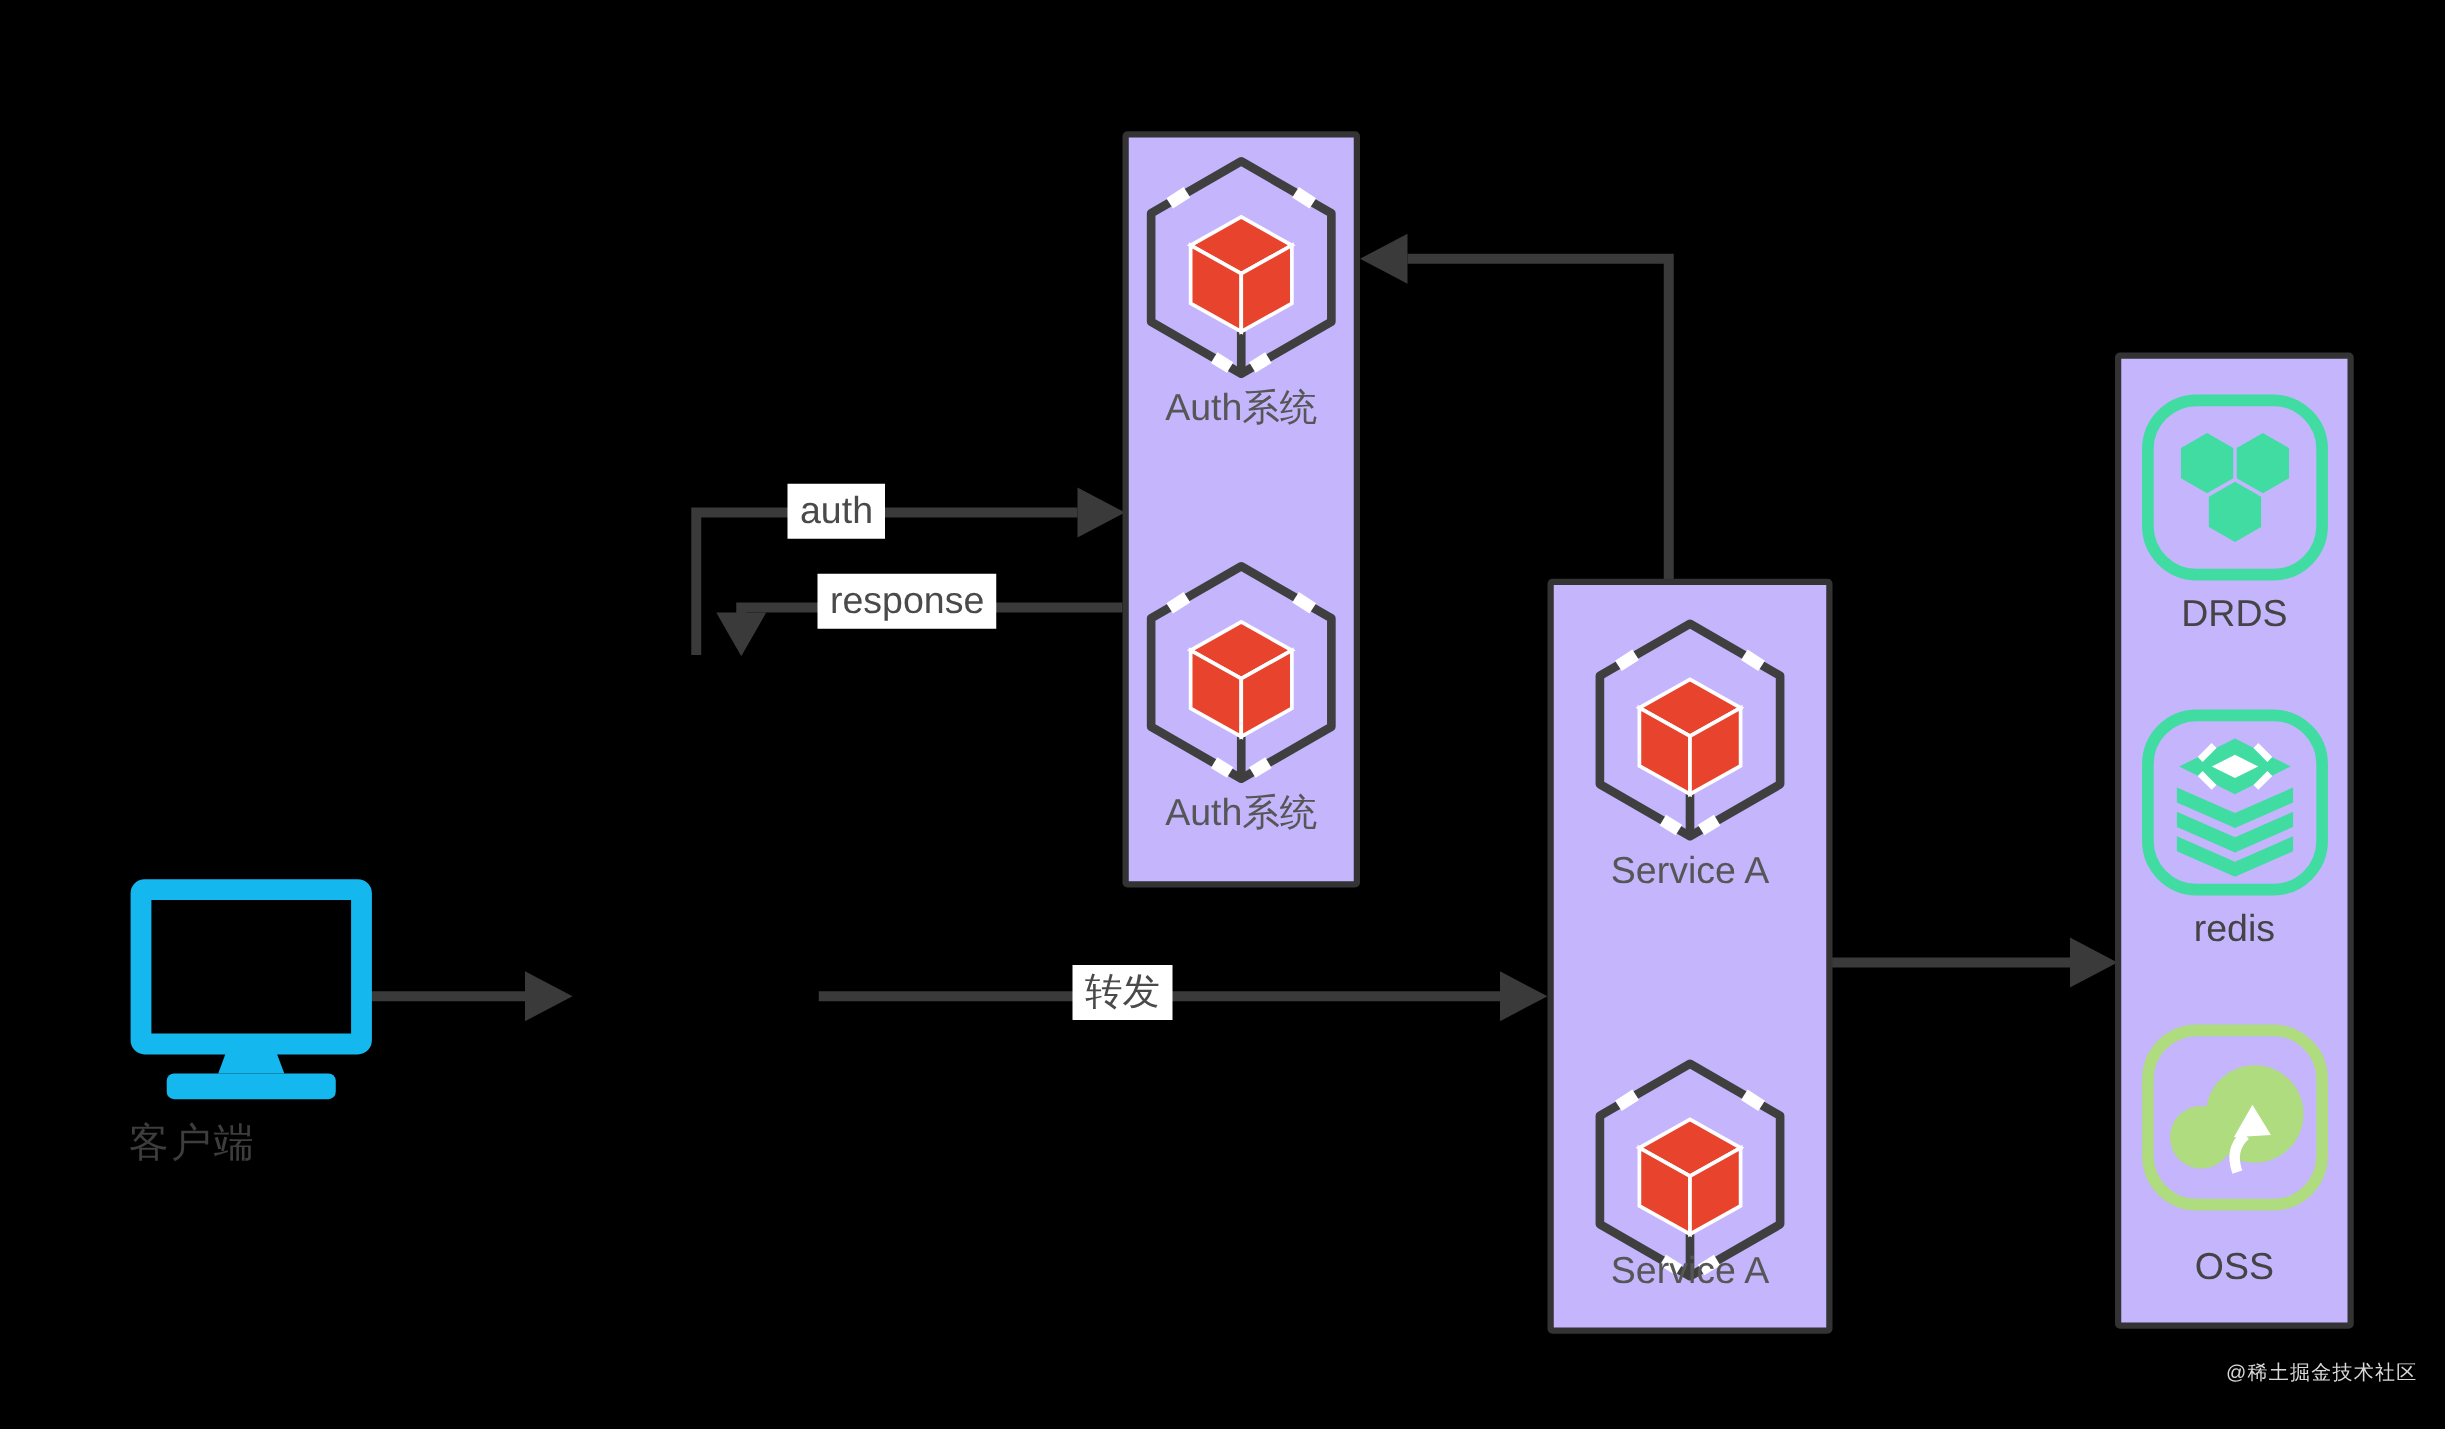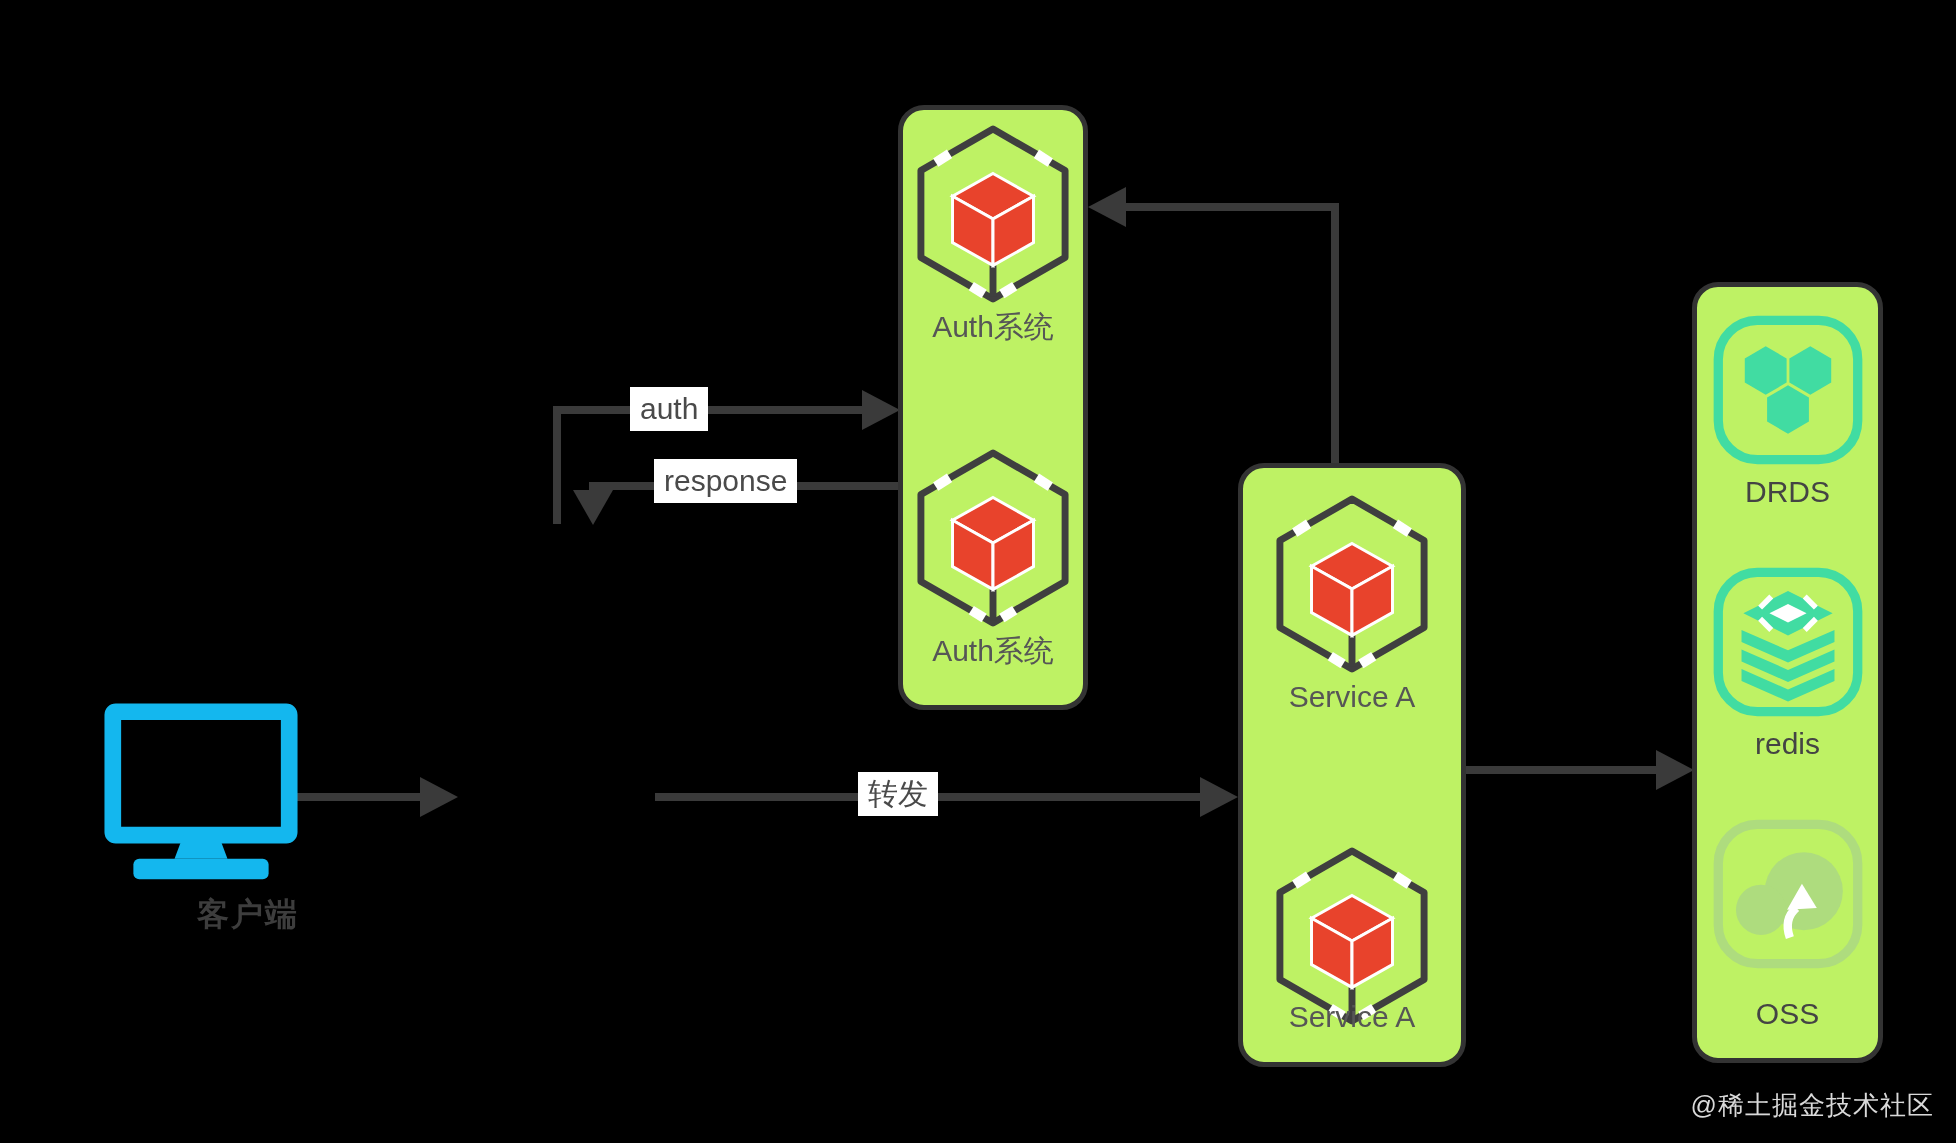--- a/index.html
+++ b/index.html
@@ -5,38 +5,38 @@
   html,body { margin:0; padding:0; background:#000; }
   .canvas {
     position:relative; width:1956px; height:1143px; background:#000;
     font-family:"Liberation Sans", sans-serif; overflow:hidden;
   }
   .edges { position:absolute; left:0; top:0; width:1956px; height:1143px; }
   .edges path, .edges line { stroke:var(--c-line); stroke-width:8; fill:none; }
   .edges polygon { fill:var(--c-line); }
 
   .node-box {
-    position:absolute; background:#bef264; border:5px solid var(--c-border);
-    border-radius:26px; box-sizing:border-box;
+    position:absolute; background:#c4b5fd; border:5px solid var(--c-border);
+    border-radius:4px; box-sizing:border-box;
   }
   .unit { position:absolute; left:0; width:100%; display:flex; justify-content:center; }
   .unit-label {
     position:absolute; left:0; width:100%; text-align:center;
     color:#565656; font-size:30px; line-height:38px; white-space:nowrap;
   }
   .edge-label {
     position:absolute; background:#fff; color:#4a4a4a; font-size:30px;
     line-height:38px; padding:3px 10px; white-space:nowrap;
   }
   .client-label {
-    position:absolute; text-align:right; color:#3d3d3d; font-size:32px;
-    font-weight:bold; letter-spacing:2px;
+    position:absolute; text-align:left; color:#3d3d3d; font-size:32px;
+    font-weight:normal; letter-spacing:2px;
   }
   .watermark {
-    position:absolute; color:#d9d9d9; font-size:26px; letter-spacing:1px;
+    position:absolute; color:#d9d9d9; font-size:16px; letter-spacing:1px;
   }
 
   
   .i-cyan   { fill:var(--c-client); }
   .i-blue   { fill:var(--c-router); }
   .i-lb     { fill:var(--c-lb); }
   .i-cube   { fill:var(--c-cube); stroke:#fff; stroke-width:3; }
   .i-hexline{ stroke:var(--c-line2); stroke-width:7; fill:none; stroke-linejoin:round; }
   .i-gap    { stroke:#fff; stroke-width:10; }
   .i-mintln { stroke:var(--c-mint); stroke-width:10; fill:none; }

